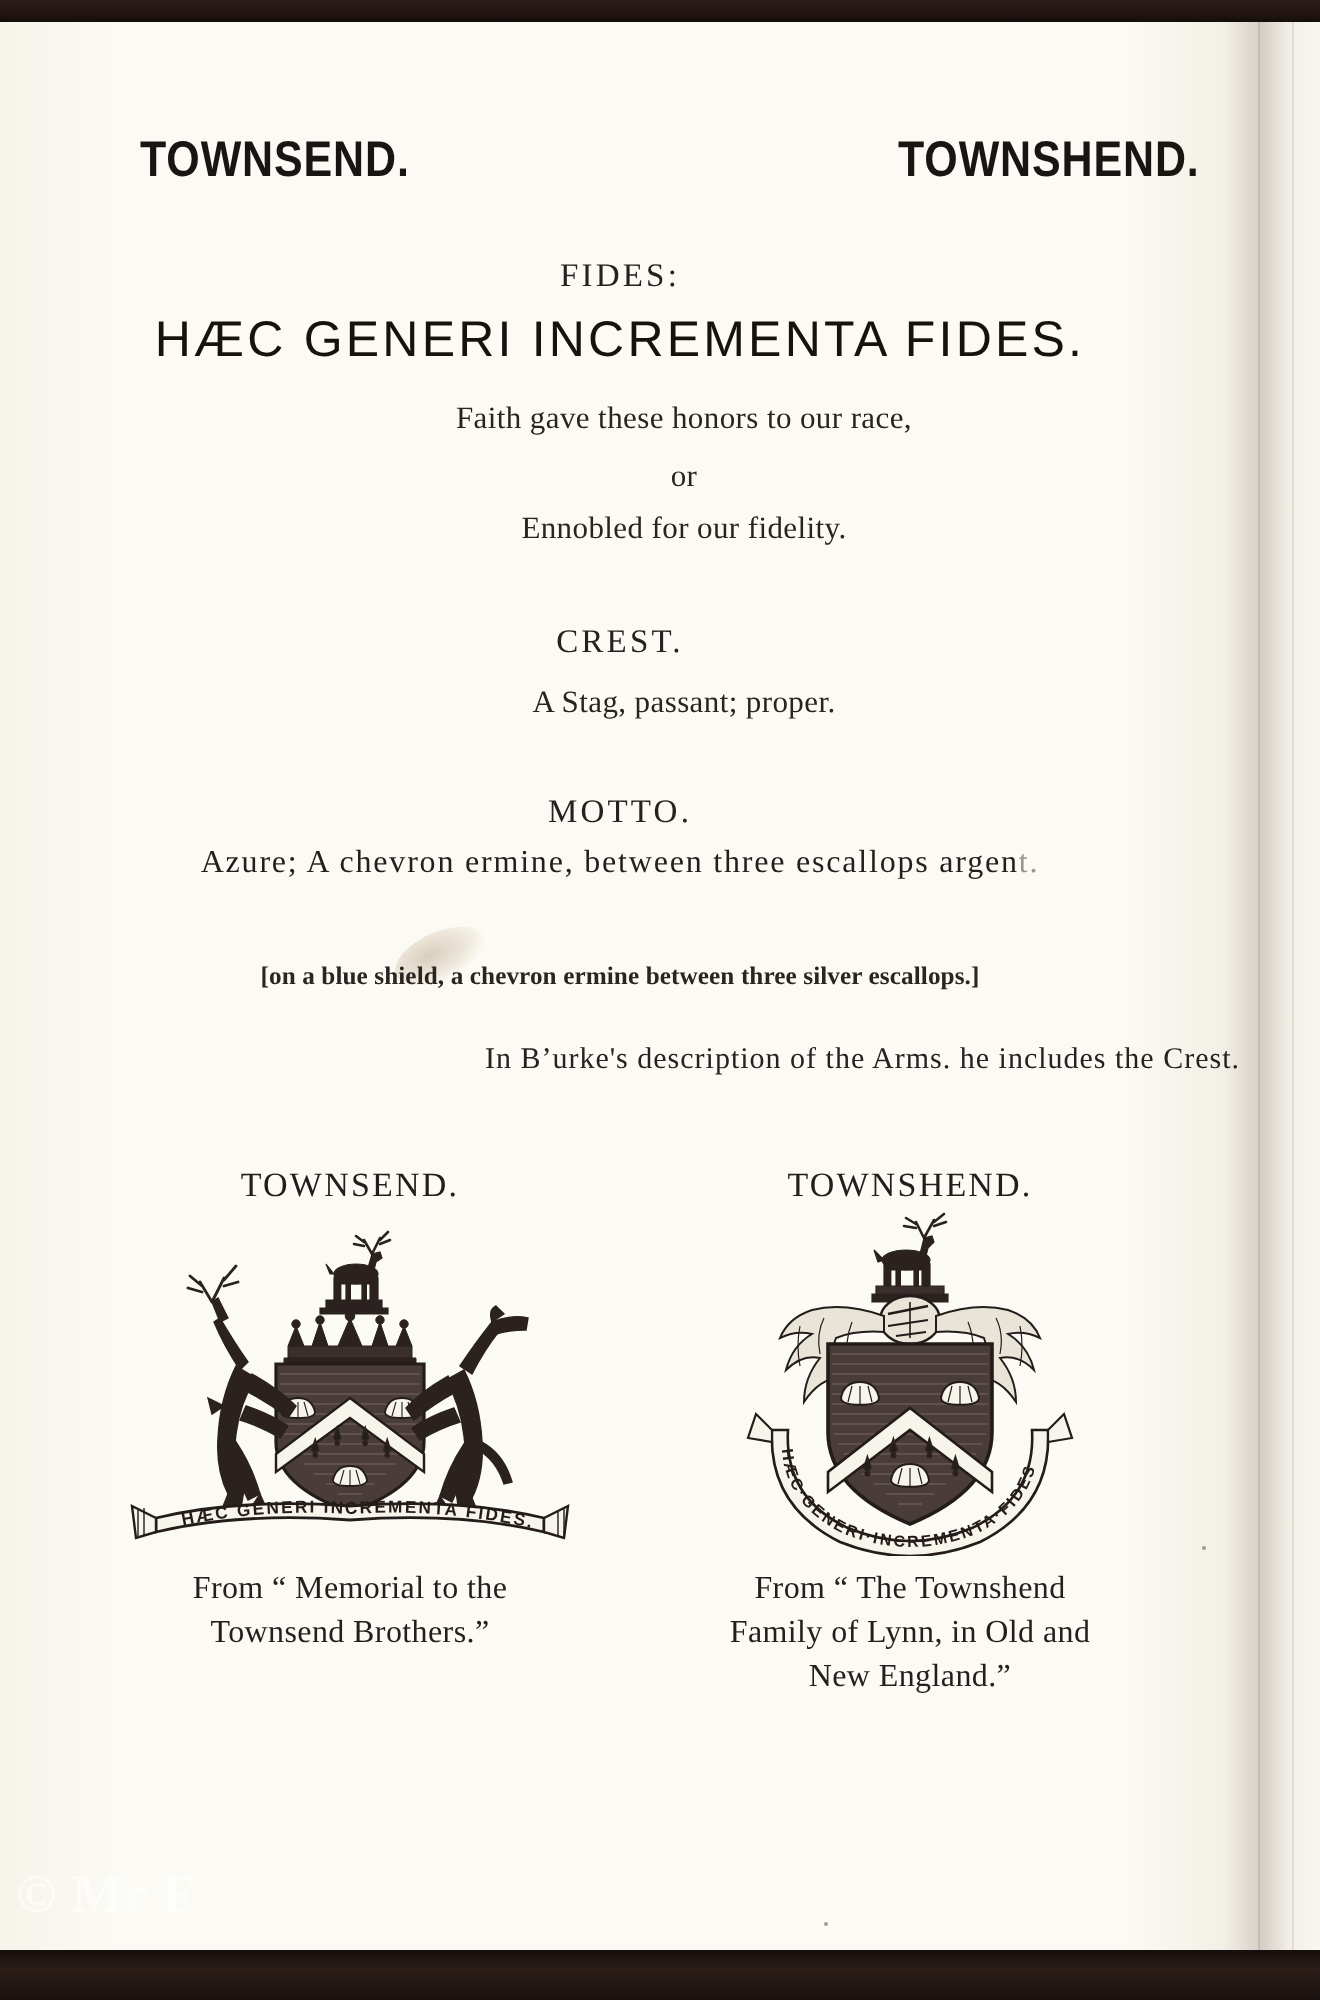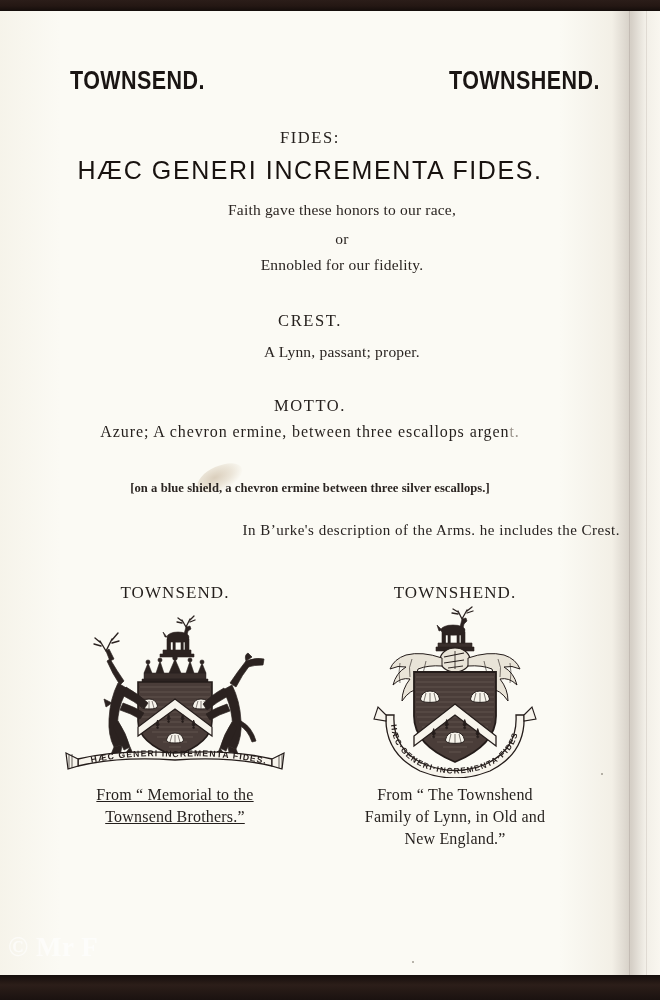--- a/index.html
+++ b/index.html
@@ -206,21 +206,21 @@
       <div class="ctr motto-main" style="top:145px;">HÆC GENERI INCREMENTA FIDES.</div>
 
       <div class="ctr gloss" style="top:190px;">Faith gave these honors to our race,</div>
 
       <div class="ctr gloss" style="top:219px;">or</div>
 
       <div class="ctr gloss" style="top:245px;">Ennobled for our fidelity.</div>
 
       <div class="ctr label-sm" style="top:300px;">CREST.</div>
 
-      <div class="ctr gloss" style="top:332px;">A Lynn, passant; proper.</div>
+      <div class="ctr gloss" style="top:332px;">A Stag, passant; proper.</div>
 
       <div class="ctr label-sm" style="top:385px;">MOTTO.</div>
 
       <div class="ctr blazon" style="top:412px;">
         <span>Azure; A chevron ermine, between three escallops argen</span><span class="faded">t.</span>
       </div>
 
       <div class="ctr bracket" style="top:446px;">[on a blue shield, a chevron ermine between three silver escallops.]</div>
 
       <div class="ctr note" style="top:511px;text-align:right;">In B’urke's description of the Arms. he includes the Crest.</div>
@@ -333,21 +333,21 @@
                 <path d="M9 152 L9 165 M12 151 L12 165 M219 152 L219 165 M222 151 L222 165"></path>
               </g>
               <path id="ribbonPathL" d="M26 161 Q70 151 115 154 Q160 151 206 161" fill="none" stroke="none"></path>
               <text font-family="Liberation Sans, sans-serif" font-size="8.6" font-weight="bold" letter-spacing="1.1" fill="#241c1a" stroke="none">
                 <textPath href="#ribbonPathL" startOffset="3%">HÆC GENERI INCREMENTA FIDES.</textPath>
               </text>
             </g>
           </g>
         </svg>
 
-        <div class="caption" style="white-space:pre-line;margin-top:6px;text-decoration:underline;">From “ Memorial to the
+        <div class="caption" style="white-space:pre-line;margin-top:6px;">From “ Memorial to the
 Townsend Brothers.”</div>
       </div>
 
       <div class="arms-col right" style="top:572px;">
         <div class="arms-name">TOWNSHEND.</div>
 
         <svg class="fig" width="190" height="175" viewBox="0 0 190 175">
           <g fill="#2b2220" stroke="#2b2220">
 
             <g stroke-width="0.6">

